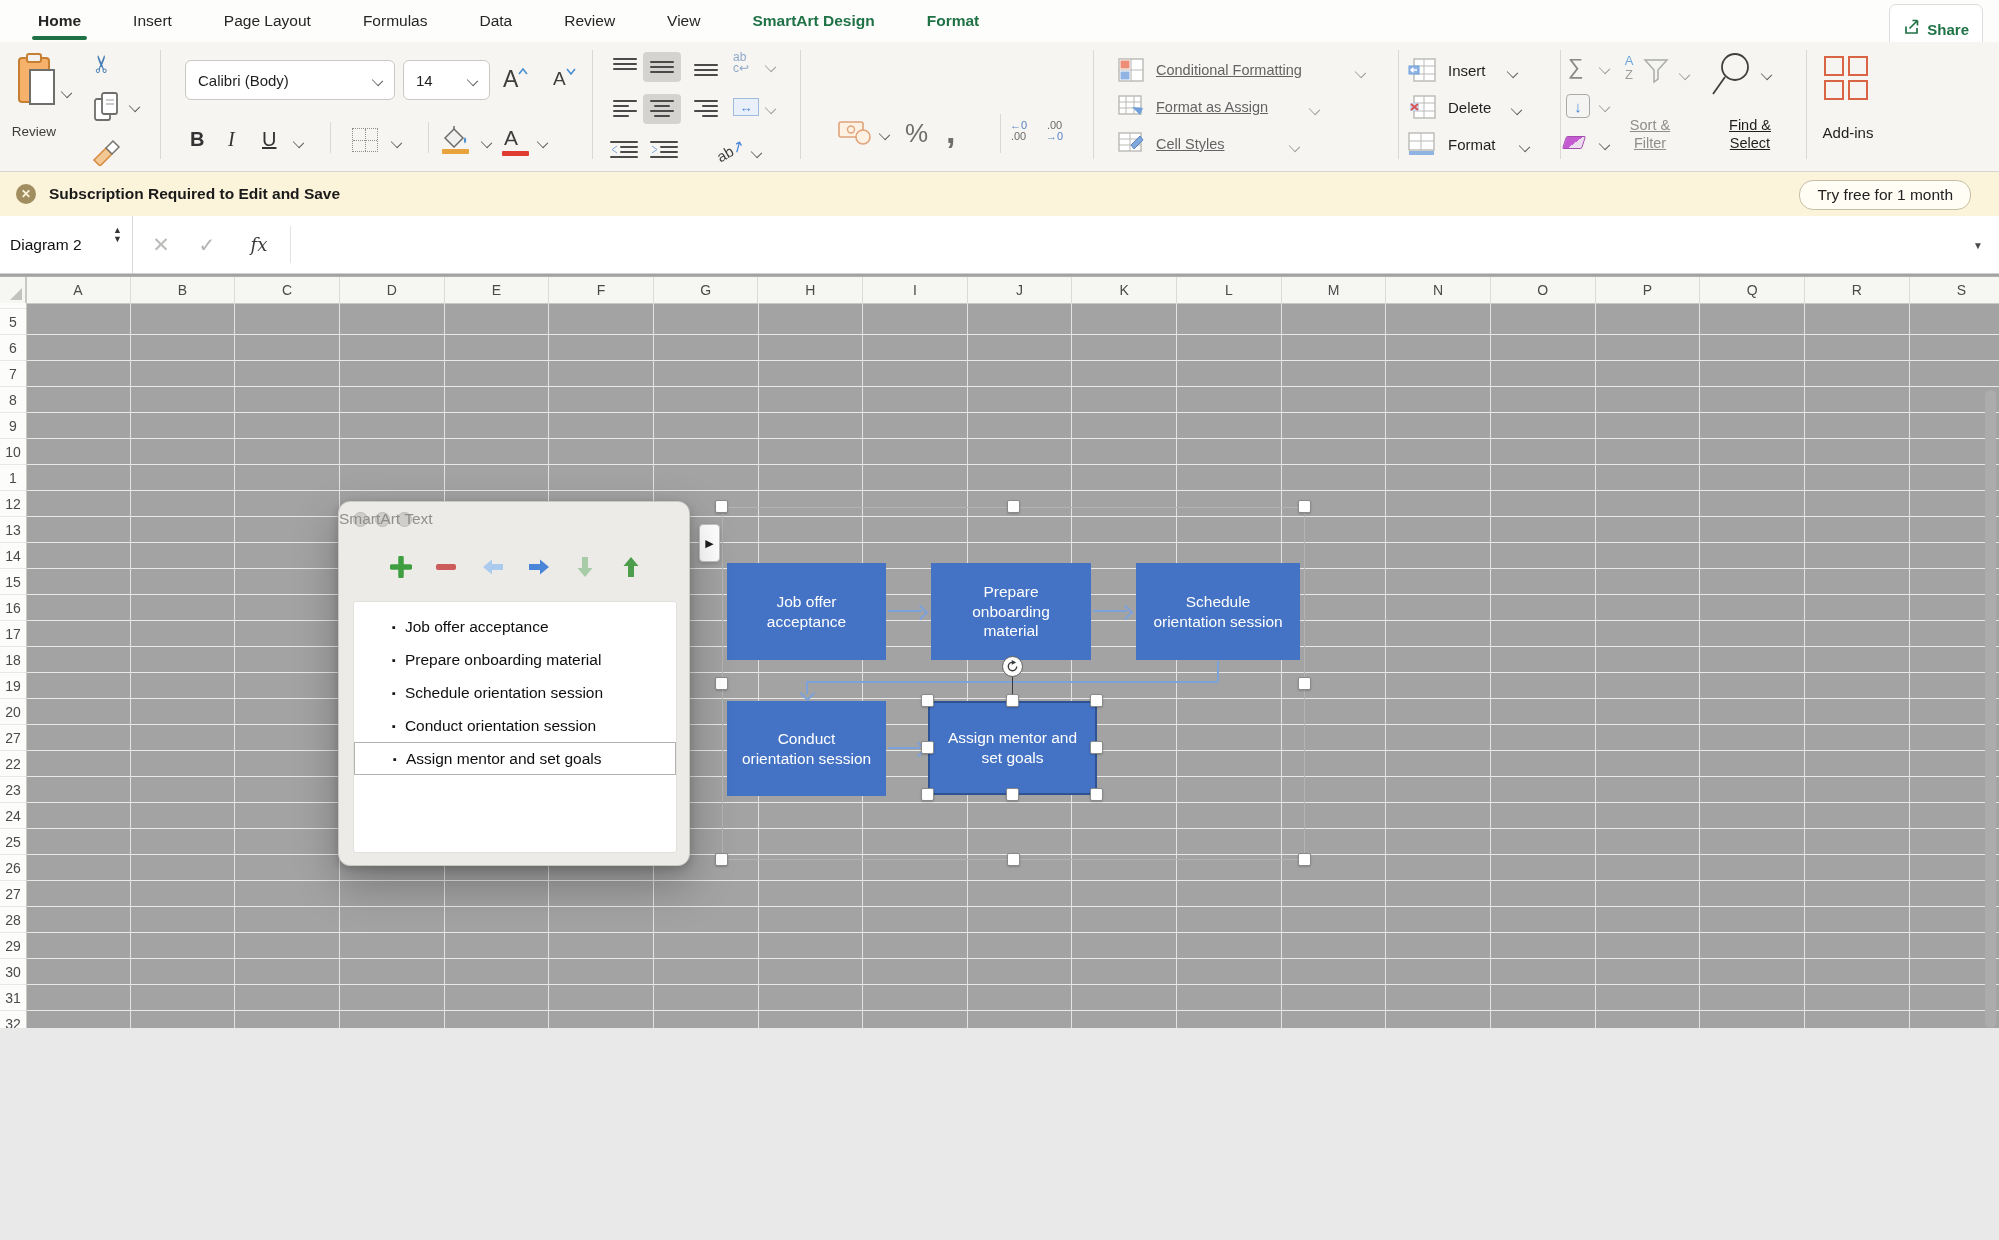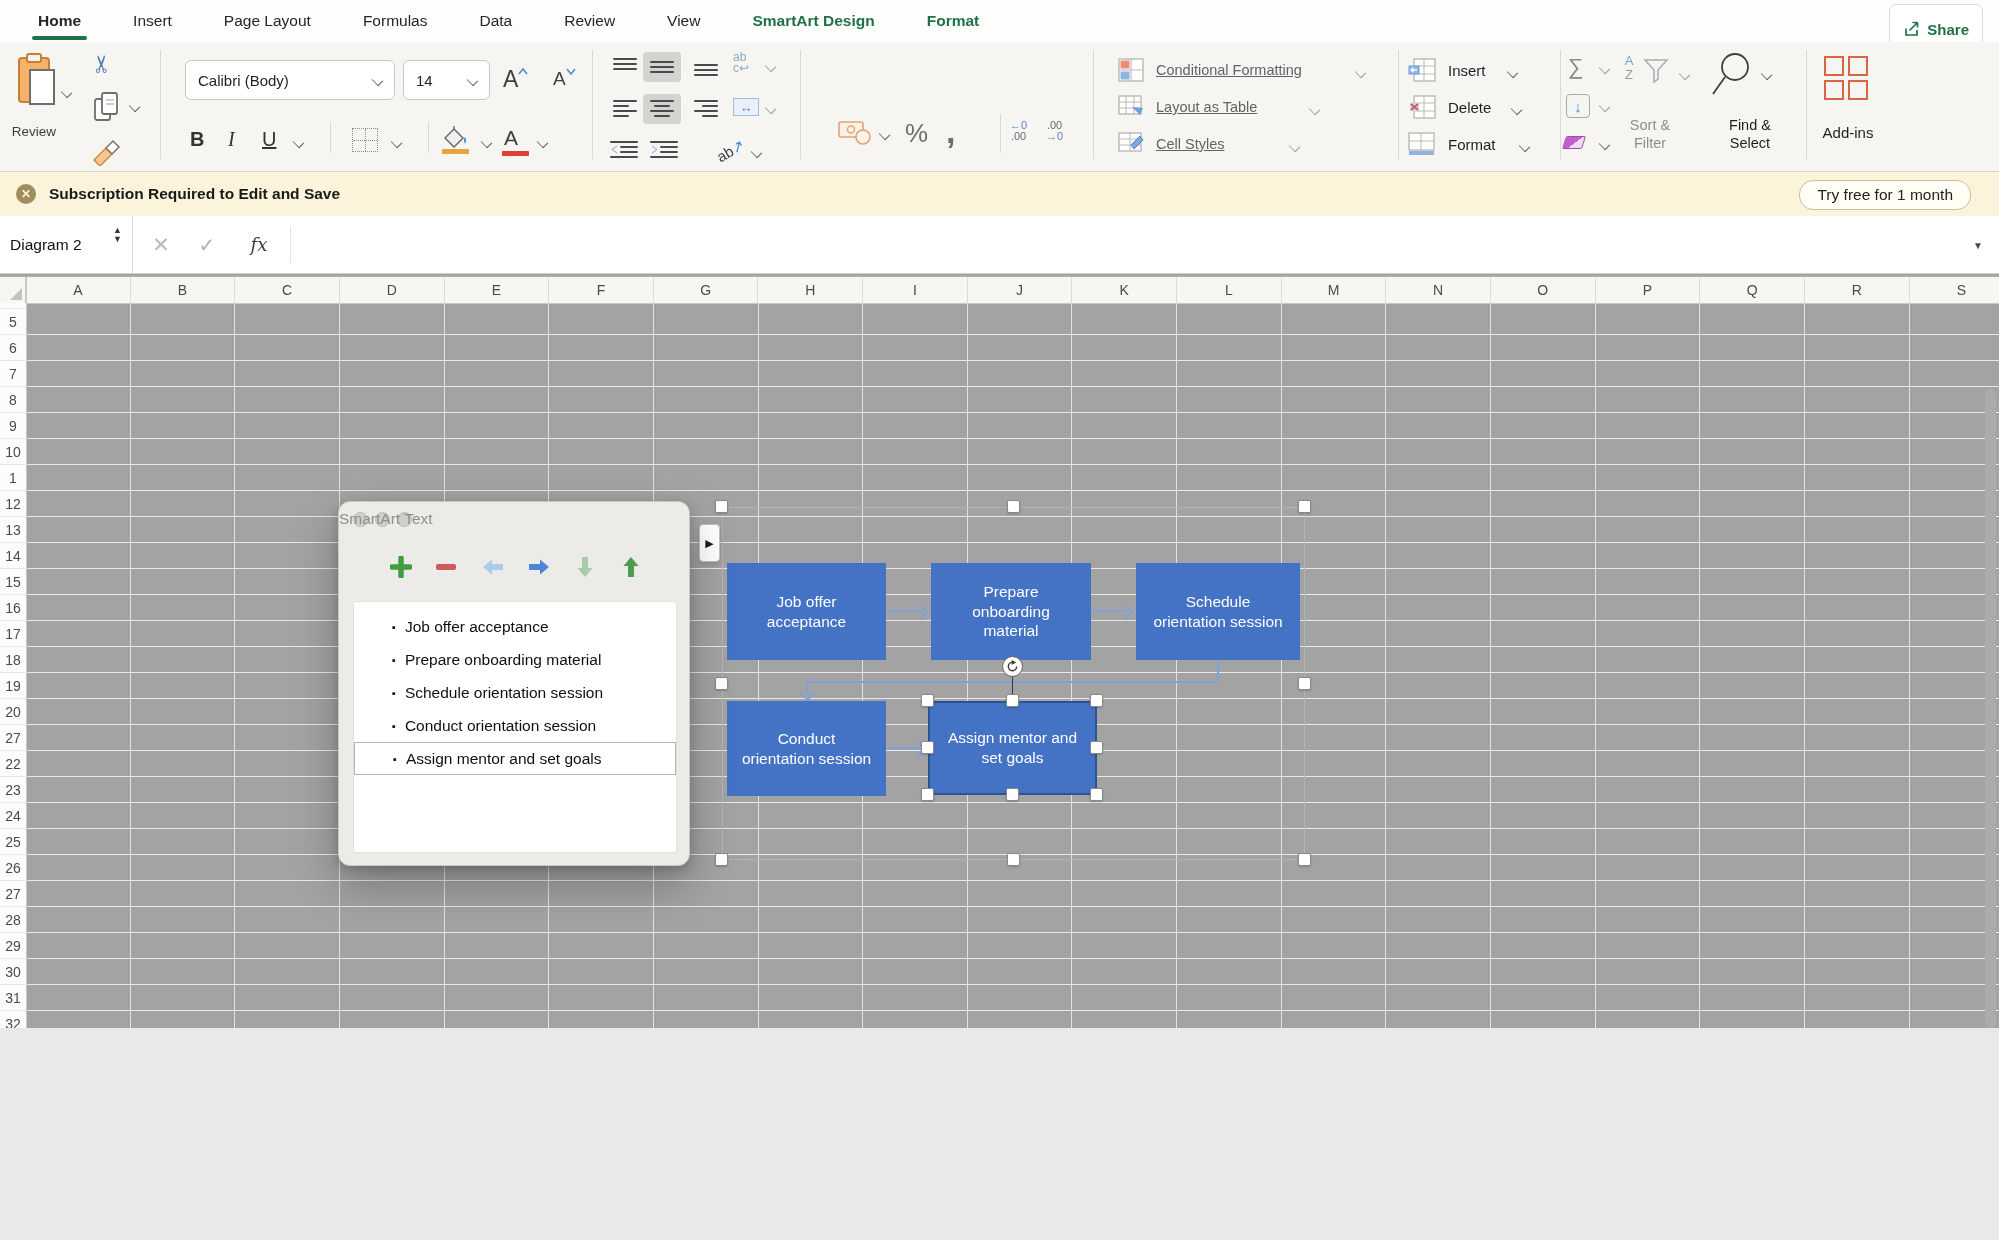--- a/index.html
+++ b/index.html
@@ -5,35 +5,35 @@
   html,body{margin:0;padding:0;background:#e9e9e9;}
   #app{position:relative;width:1999px;height:1028px;background:#a3a3a3;overflow:hidden;
        font-family:"Liberation Sans",sans-serif;color:#222;-webkit-font-smoothing:antialiased;}
   .a{position:absolute;}
   
   .tabbar{left:0;top:0;width:100%;height:42px;background:#FDFDFC;display:flex;align-items:center;padding-left:12px;box-sizing:border-box;}
   .tab{position:relative;padding:0 26px;font-size:15.5px;color:#262626;height:42px;line-height:42px;cursor:default;}
   .tab.active{font-weight:700;}
   .tab.active::after{content:"";position:absolute;left:20px;right:20px;bottom:2px;height:4px;border-radius:3px;background:#1F7246;}
   .tab.ctx{color:#1F7246;font-weight:600;}
-  .sharebtn{right:16px;top:4px;height:32px;border:1px solid #DCDCDA;border-radius:7px;background:#FFF;padding:16px 13px;display:flex;align-items:flex-start;gap:7px;font-size:15px;font-weight:600;color:#1F7246;}
+  .sharebtn{right:16px;top:4px;height:32px;border:1px solid #DCDCDA;border-radius:7px;background:#FFF;padding:8px 13px;display:flex;align-items:center;gap:7px;font-size:15px;font-weight:600;color:#1F7246;}
   
   .ribbon{left:0;top:42px;width:100%;height:130px;background:#F6F5F2;border-bottom:1px solid #D5D4D1;box-sizing:border-box;}
   .gdiv{position:absolute;width:1px;top:8px;bottom:12px;background:#D9D8D5;}
   .rlabel{font-size:13.5px;color:#3D3D3D;text-align:center;}
   .chev{display:inline-block;width:8px;height:8px;border-right:1.6px solid #5A5A5A;border-bottom:1.6px solid #5A5A5A;transform:rotate(45deg) scaleY(.8);}
   .chev.dim{border-color:#9A9A98;}
   .selbox{position:absolute;background:#D4D3D0;border-radius:4px;}
   .ffield{position:absolute;background:#FFF;border:1px solid #C9C8C5;border-radius:6px;box-sizing:border-box;display:flex;align-items:center;padding:0 12px;font-size:15px;color:#1F1F1F;}
   .ffield .chev{margin-left:auto;}
   .alico{position:absolute;}
   .lnrow line{stroke:#4A4A4A;stroke-width:2;stroke-linecap:round;}
   .stylbl{font-size:14.5px;color:#636363;text-decoration:underline;}
   .celllbl{font-size:15px;color:#1F1F1F;}
-  .twoline{font-size:14.5px;text-align:center;line-height:18px;}
+  .twoline{font-size:14.5px;text-align:center;line-height:18px;text-decoration:underline;}
   .decbtn{position:absolute;font-size:11px;line-height:11px;color:#6B6B6B;text-align:center;}
   .decbtn .arr{color:#5B83C4;}
   
   .banner{left:0;top:172px;width:100%;height:44px;background:#FBF3DA;display:flex;align-items:center;padding-left:16px;box-sizing:border-box;gap:13px;}
   .bicon{width:20px;height:20px;border-radius:50%;background:#A18E60;color:#FBF3DA;font-size:12px;font-weight:700;display:flex;align-items:center;justify-content:center;}
   .btitle{font-size:15.5px;font-weight:700;color:#1A1A1A;}
   .bmsg{font-size:15.5px;color:#1A1A1A;}
   .trybtn{position:absolute;right:28px;top:8px;height:28px;border:1px solid #C6BFA6;border-radius:14px;background:#FFFDF4;padding:0 17px;font-size:15.5px;color:#222;display:flex;align-items:center;}
   
   .fbar{left:0;top:216px;width:100%;height:58px;background:#FFF;border-bottom:1px solid #CFCFCC;box-sizing:border-box;}
@@ -235,21 +235,21 @@
           <rect x="2.5" y="2.5" width="9" height="8" fill="#EE8D77"></rect>
           <rect x="2.5" y="13.5" width="9" height="8" fill="#8FB3E3"></rect>
         </svg></span>
     <span class="a stylbl" style="left:1156px;top:20px;">Conditional Formatting</span>
     <span class="a chev dim" style="left:1356px;top:26px;"></span>
     <span class="a" style="left:1118px;top:53px;"><svg width="26" height="22" viewBox="0 0 26 22">
           <rect x="1" y="1" width="22" height="18" fill="#FFF" stroke="#B9B9B6" stroke-width="1.4"></rect>
           <path d="M1 7 h22 M1 13 h22 M8 1 v18 M16 1 v18" stroke="#B9B9B6" stroke-width="1"></path>
           <path d="M14 12 L22 20 L25 13 Z" fill="#6FA0DC"></path>
         </svg></span>
-    <span class="a stylbl" style="left:1156px;top:57px;">Layout as Table</span>
+    <span class="a stylbl" style="left:1156px;top:57px;">Format as Assign</span>
     <span class="a chev dim" style="left:1310px;top:63px;"></span>
     <span class="a" style="left:1118px;top:90px;"><svg width="26" height="22" viewBox="0 0 26 22">
           <rect x="1" y="1" width="22" height="18" fill="#FFF" stroke="#B9B9B6" stroke-width="1.4"></rect>
           <path d="M1 7 h22 M1 13 h22 M12 1 v18" stroke="#B9B9B6" stroke-width="1"></path>
           <path d="M13 13 L22 4 L25 8 L16 17 Z" fill="#7FA8DC" stroke="#5C85C0" stroke-width="1"></path>
         </svg></span>
     <span class="a stylbl" style="left:1156px;top:94px;">Cell Styles</span>
     <span class="a chev dim" style="left:1290px;top:100px;"></span>
     <div class="gdiv" style="left:1398px;"></div>
 

